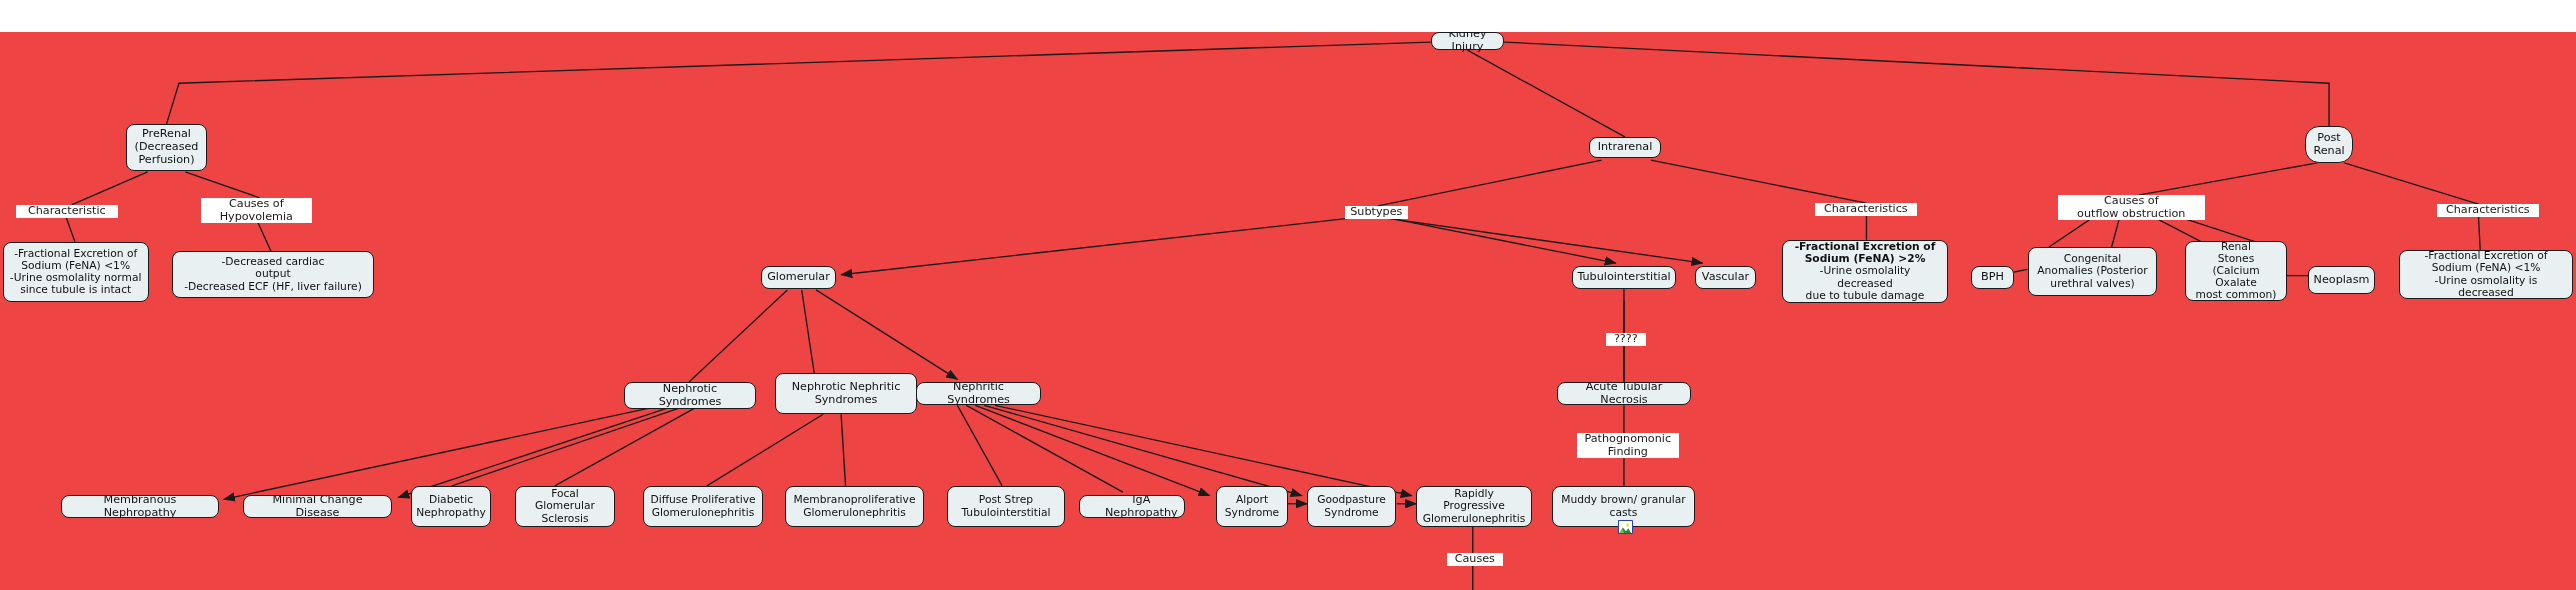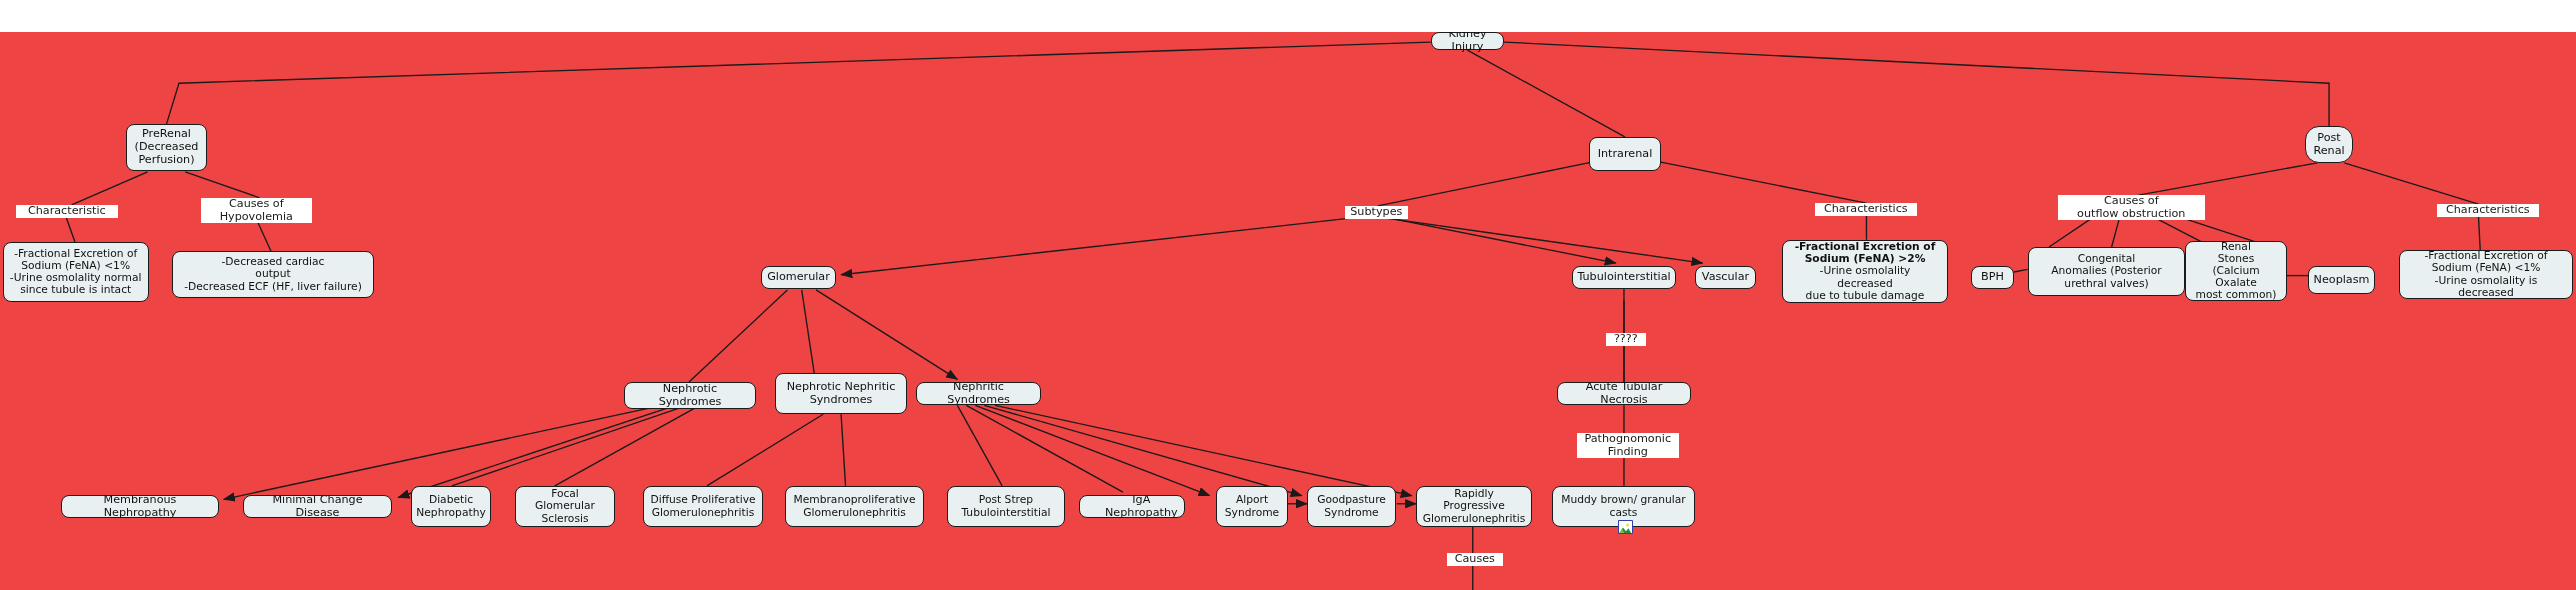--- a/index.html
+++ b/index.html
@@ -118,21 +118,21 @@
       <path d="M1815,350 L1815,391"></path>
     </g>
   </svg>
 
   <div class="node" style="left:1431px;top:0px;width:73px;height:18px;">Kidney Injury</div>
 
   <div class="node" style="left:126px;top:92px;width:81px;height:47px;">PreRenal
 (Decreased
 Perfusion)</div>
 
-  <div class="node" style="left:1589px;top:105px;width:72px;height:34px;">Intrarenal</div>
+  <div class="node" style="left:1589px;top:105px;width:72px;height:21px;">Intrarenal</div>
 
   <div class="node" style="left:2305px;top:94px;width:48px;height:37px;border-radius:14px;">Post
 Renal</div>
 
   <div class="node small" style="left:2.7px;top:210px;width:146px;height:60px;">-Fractional Excretion of
 Sodium (FeNA) &lt;1%
 -Urine osmolality normal
 since tubule is intact</div>
 
   <div class="node small" style="left:172px;top:219px;width:202px;height:47px;">-Decreased cardiac
@@ -147,38 +147,38 @@
 
   <div class="node bold-lead small" style="left:1782px;top:208px;width:166px;height:63px;display:flex;flex-direction:column;justify-content:center;">
     <b>-Fractional Excretion of
 Sodium (FeNA) &gt;2%</b>
     <span>-Urine osmolality decreased
 due to tubule damage</span>
   </div>
 
   <div class="node" style="left:1971px;top:234px;width:43px;height:23px;">BPH</div>
 
-  <div class="node small" style="left:2028px;top:215px;width:157px;height:49px;">Congenital
+  <div class="node small" style="left:2028px;top:215px;width:129px;height:49px;">Congenital
 Anomalies (Posterior
 urethral valves)</div>
 
   <div class="node small" style="left:2185px;top:209px;width:102px;height:60px;">Renal
 Stones
 (Calcium Oxalate
 most common)</div>
 
   <div class="node" style="left:2308px;top:234px;width:67px;height:28px;">Neoplasm</div>
 
   <div class="node small" style="left:2399px;top:218px;width:174px;height:49px;">-Fractional Excretion of
 Sodium (FeNA) &lt;1%
 -Urine osmolality is decreased</div>
 
   <div class="node" style="left:624px;top:350px;width:132px;height:27px;">Nephrotic Syndromes</div>
 
-  <div class="node" style="left:775px;top:341px;width:132px;height:41px;">Nephrotic Nephritic
+  <div class="node" style="left:775px;top:341px;width:142px;height:41px;">Nephrotic Nephritic
 Syndromes</div>
 
   <div class="node" style="left:916px;top:350px;width:125px;height:23px;">Nephritic Syndromes</div>
 
   <div class="node" style="left:1557px;top:350px;width:134px;height:23px;">Acute Tubular Necrosis</div>
 
   <div class="node" style="left:61px;top:463px;width:158px;height:23px;">Membranous Nephropathy</div>
 
   <div class="node" style="left:243px;top:463px;width:149px;height:23px;">Minimal Change Disease</div>
 

